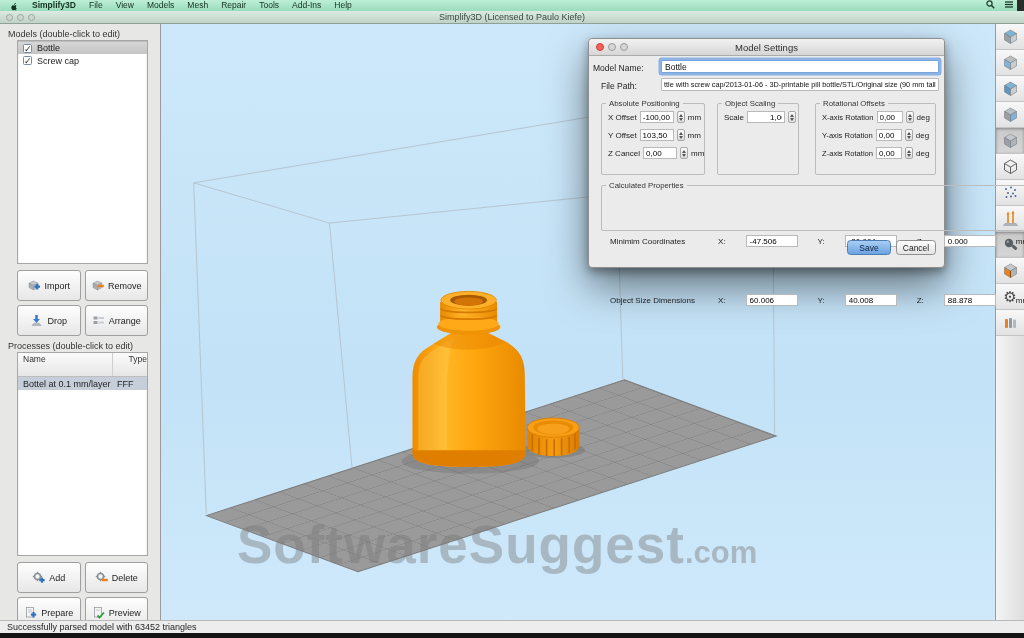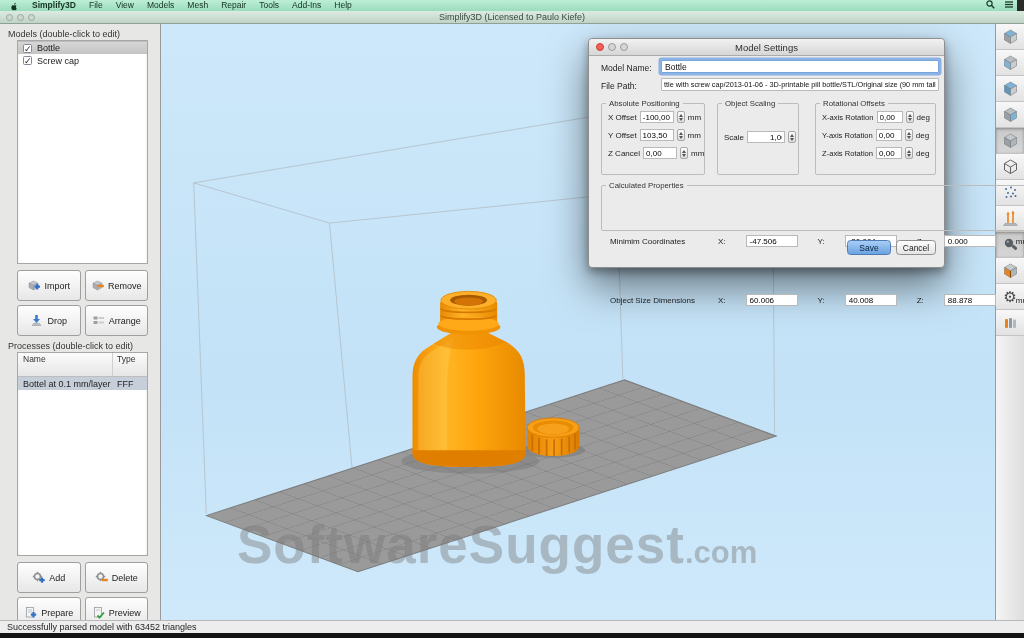--- a/index.html
+++ b/index.html
@@ -39,21 +39,21 @@
   .btn-grid { position:absolute; left:17px; width:131px; display:grid;
     grid-template-columns:1fr 1fr; gap:4px; }
   .sbtn { height:31px; background:linear-gradient(#fefefe,#e7e7e7); border:1px solid #9f9f9f;
     border-radius:3px; display:flex; align-items:center; justify-content:center; gap:4px;
     font-size:9px; color:#1c1c1c; cursor:default; }
   .sbtn svg { flex:0 0 auto; }
   
   #proc-table-head { display:flex; height:24px; background:linear-gradient(#fbfbfb,#e6e6e6);
     border-bottom:1px solid #bdbdbd; font-size:8.5px; color:#333; }
   #proc-table-head .c1 { width:95px; padding-left:5px; border-right:1px solid #cfcfcf; line-height:13px; }
-  #proc-table-head .c2 { flex:1; padding-left:4px; line-height:13px; }
+  #proc-table-head .c2 { flex:1; padding-left:4px; line-height:13px;text-align:right; }
   .prow { height:13px; display:flex; font-size:9px; align-items:center; }
   .prow.sel { background:#c6cfd9; }
   .prow .c1 { width:95px; padding-left:5px; }
   .prow .c2 { flex:1; padding-left:4px; }
 
   
   #statusbar { position:absolute; left:0; top:620px; width:1024px; height:13px; background:#ededed;
     border-top:1px solid #b8b8b8; font-size:9px; color:#1e1e1e; line-height:13px; padding-left:7px; }
   #bottom-black { position:absolute; left:0; top:633px; width:1024px; height:5px; background:#141414; }
 
@@ -457,21 +457,21 @@
   <div id="dialog">
     <div id="dialog-titlebar">
       <span id="dialog-traffic">
         <span class="dt red"></span>
         <span class="dt"></span>
         <span class="dt"></span>
       </span>
       <span>Model Settings</span>
     </div>
 
-    <span class="drow-label" style="left:12px; top:24px;">Model Name:</span>
+    <span class="drow-label" style="left:4px; top:24px;">Model Name:</span>
     <input class="dinput focus" style="left: 72px; top: 21px; width: 278px;" value="Bottle">
 
     <span class="drow-label" style="left:12px; top:42px;">File Path:</span>
     <input class="dinput small" style="left: 72px; top: 39px; width: 278px;" readonly="" value="ttle with screw cap/2013-01-06 - 3D-printable pill bottle/STL/Original size (90 mm tall)/Bottle.stl">
 
     <fieldset class="grp" style="left:12px; top:60px; width:103px; height:76px;">
       <legend>Absolute Positioning</legend>
       <div class="frow">
         <span class="flabel">X Offset</span>
         <input style="width: 34px;" value="-100,00">
@@ -496,21 +496,21 @@
         <span class="stepper">
             <i class="up"></i>
             <i class="dn"></i>
           </span>
         <span class="unit">mm</span>
       </div>
     </fieldset>
 
     <fieldset class="grp" style="left:128px; top:60px; width:82px; height:76px;">
       <legend>Object Scaling</legend>
-      <div class="frow" style="margin-top:20px;">
+      <div class="frow" style="">
         <span class="flabel">Scale</span>
         <input style="width: 38px; padding-left: 22px;" value="1,0000">
         <span class="stepper">
             <i class="up"></i>
             <i class="dn"></i>
           </span>
       </div>
     </fieldset>
 
     <fieldset class="grp" style="left:226px; top:60px; width:121px; height:76px;">

